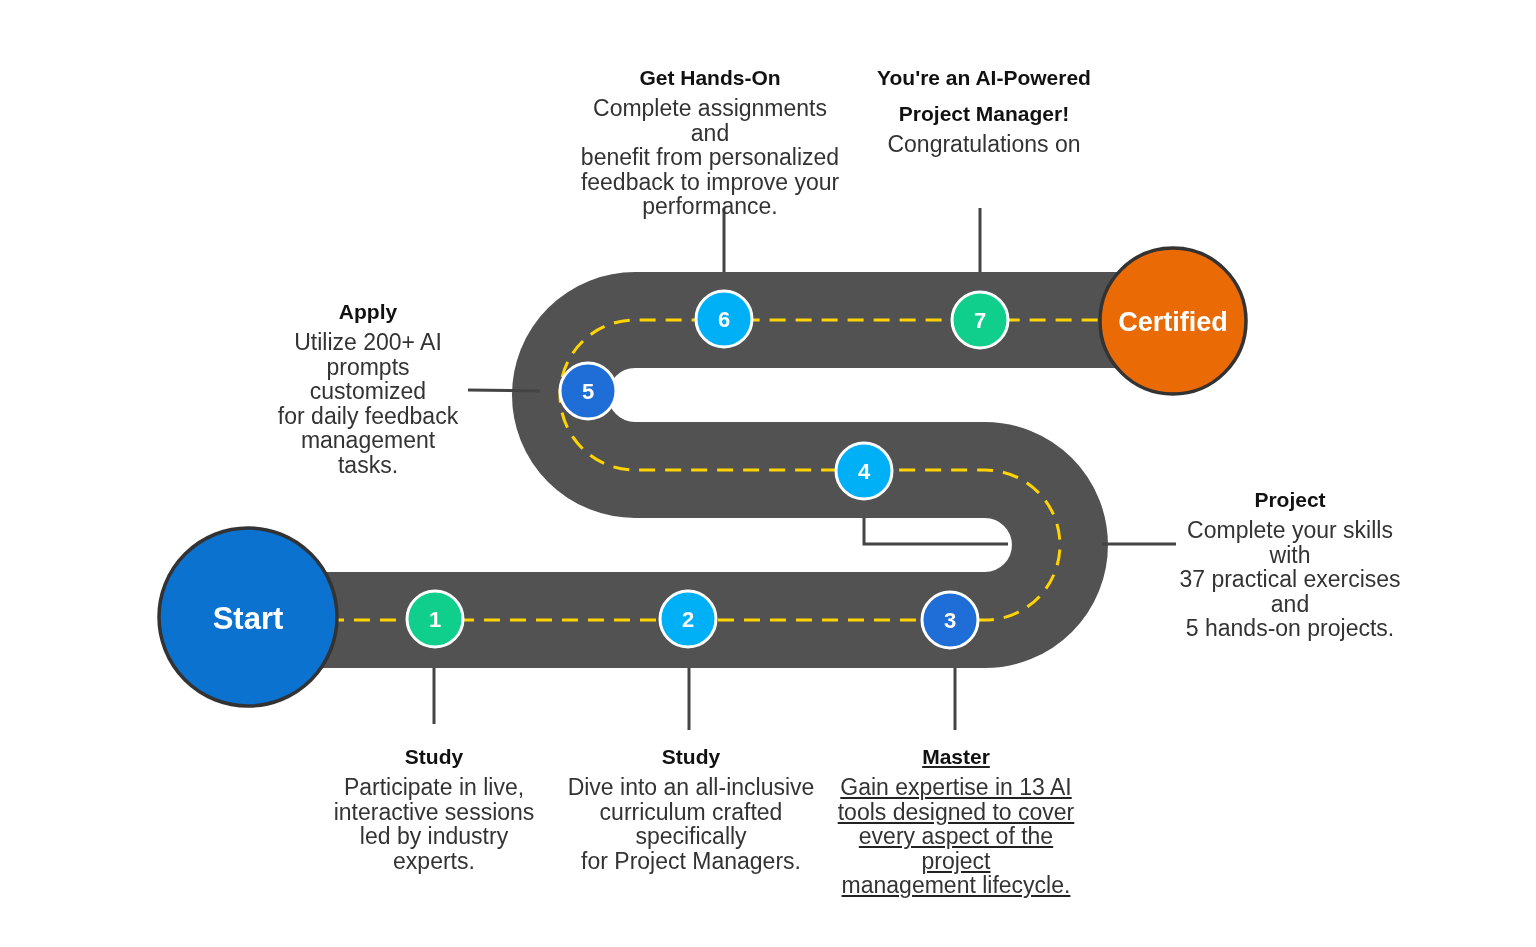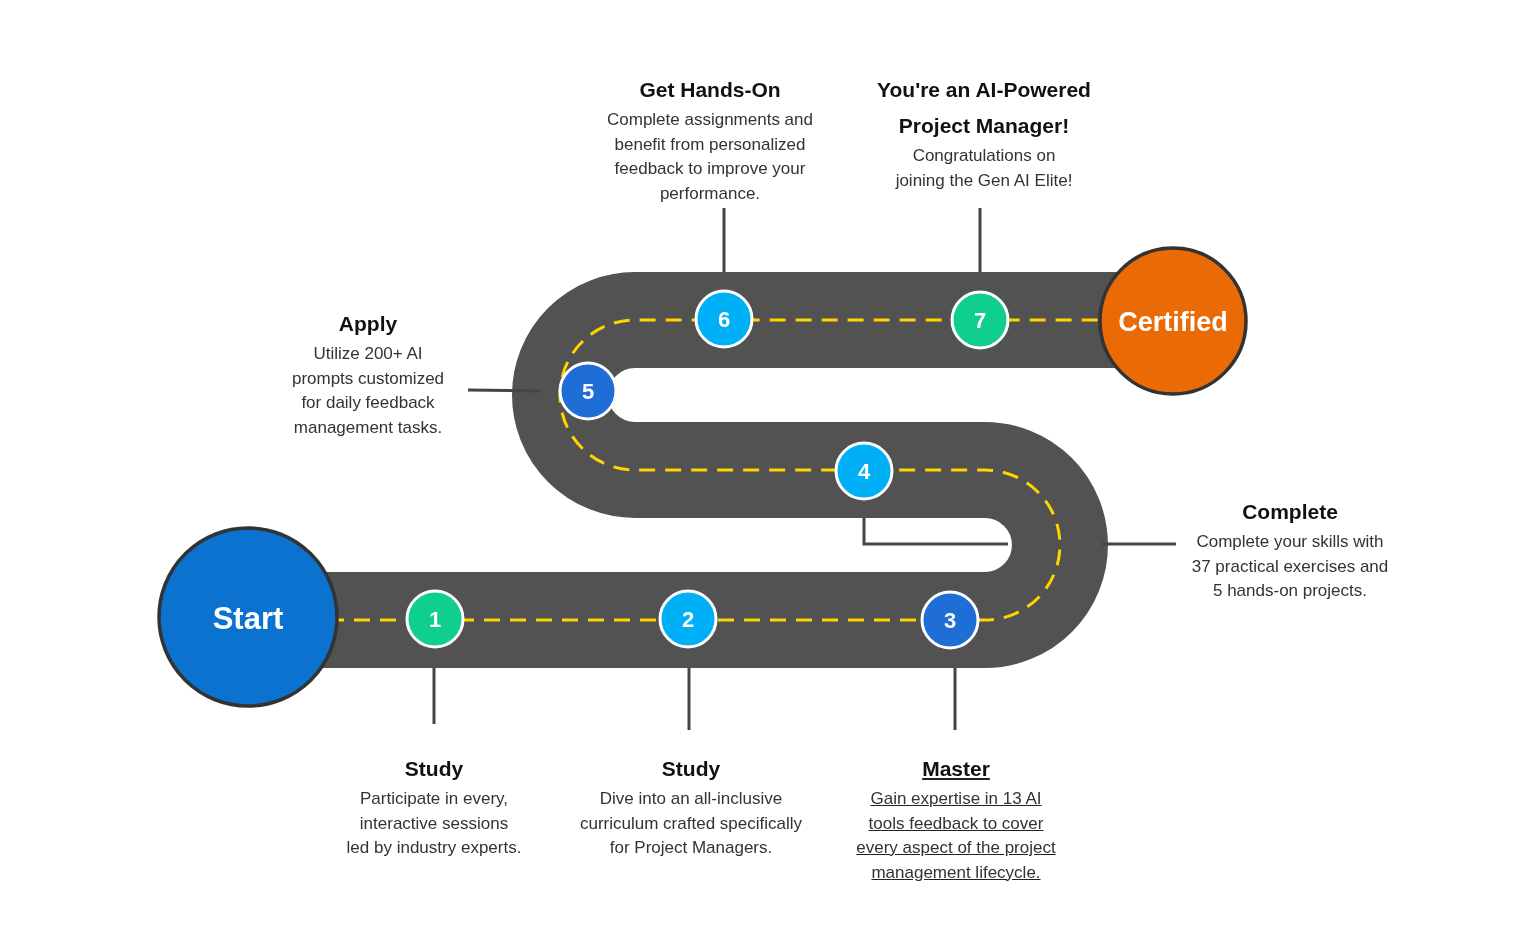--- a/index.html
+++ b/index.html
@@ -1,21 +1,21 @@
 <!DOCTYPE html>
 <html><head>
 <meta charset="utf-8">
 <style>
   html, body { margin: 0; padding: 0; background: #ffffff; }
   body { width: 1536px; height: 947px; position: relative; overflow: hidden;
          font-family: "Liberation Sans", "DejaVu Sans", sans-serif; color: #222; }
   #roadmap { position: absolute; left: 0; top: 0; }
-  .block { position: absolute; text-align: center; margin-top: 12px; }
+  .block { position: absolute; text-align: center; }
   .block .title { font-weight: bold; font-size: 21px; color: #111; line-height: 36px; }
-  .block .desc { font-size: 17px; color: #333; line-height: 24.5px; }
+  .block .desc { font-size: 23px; color: #333; line-height: 24.5px; }
   .node-label { font-family: "Liberation Sans", "DejaVu Sans", sans-serif; font-weight: bold; fill: #ffffff; }
 </style>
 </head>
 <body>
 
 <svg id="roadmap" width="1536" height="947" xmlns="http://www.w3.org/2000/svg">
 
   <path id="road" d="M 250 620 L 985 620 A 75 75 0 0 0 985 470 L 635 470 A 75 75 0 0 1 635 320 L 1172 320" fill="none" stroke-width="96" stroke-linecap="butt" stroke="#525252"></path>
 
   <path id="dash" d="M 250 620 L 985 620 A 75 75 0 0 0 985 470 L 635 470 A 75 75 0 0 1 635 320 L 1172 320" fill="none" stroke-width="3" stroke-dasharray="16 10" stroke="#ffd400"></path>
@@ -68,47 +68,47 @@
       <g>
         <circle cx="980" cy="320" r="28" fill="#10cf8c" stroke="#ffffff" stroke-width="3"></circle>
         <text x="980" y="328" text-anchor="middle" font-size="22" class="node-label">7</text>
       </g>
     </g>
 </svg>
 
 <div class="block" style="left:322px; top:739px; width:224px;">
   <div class="title">Study</div>
   <div class="desc">
-    <div>Participate in every,</div>
+    <div>Participate in live,</div>
     <div>interactive sessions</div>
     <div>led by industry experts.</div>
   </div>
 </div>
 
 <div class="block" style="left:556px; top:739px; width:270px;text-align:center;">
   <div class="title">Study</div>
   <div class="desc">
     <div>Dive into an all-inclusive</div>
     <div>curriculum crafted specifically</div>
     <div>for Project Managers.</div>
   </div>
 </div>
 
 <div class="block" style="left:836px; top:739px; width:240px;text-decoration:underline;">
   <div class="title">Master</div>
   <div class="desc">
     <div>Gain expertise in 13 AI</div>
-    <div>tools feedback to cover</div>
+    <div>tools designed to cover</div>
     <div>every aspect of the project</div>
     <div>management lifecycle.</div>
   </div>
 </div>
 
 <div class="block" style="left:1170px; top:482px; width:240px;">
-  <div class="title">Complete</div>
+  <div class="title">Project</div>
   <div class="desc">
     <div>Complete your skills with</div>
     <div>37 practical exercises and</div>
     <div>5 hands-on projects.</div>
   </div>
 </div>
 
 <div class="block" style="left:268px; top:294px; width:200px;">
   <div class="title">Apply</div>
   <div class="desc">
@@ -129,15 +129,14 @@
   </div>
 </div>
 
 <div class="block" style="left:850px; top:60px; width:268px;">
   <div class="title">
     <div>You're an AI-Powered</div>
     <div>Project Manager!</div>
   </div>
   <div class="desc">
     <div>Congratulations on</div>
-    <div>joining the Gen AI Elite!</div>
   </div>
 </div>
 
 </body></html>

